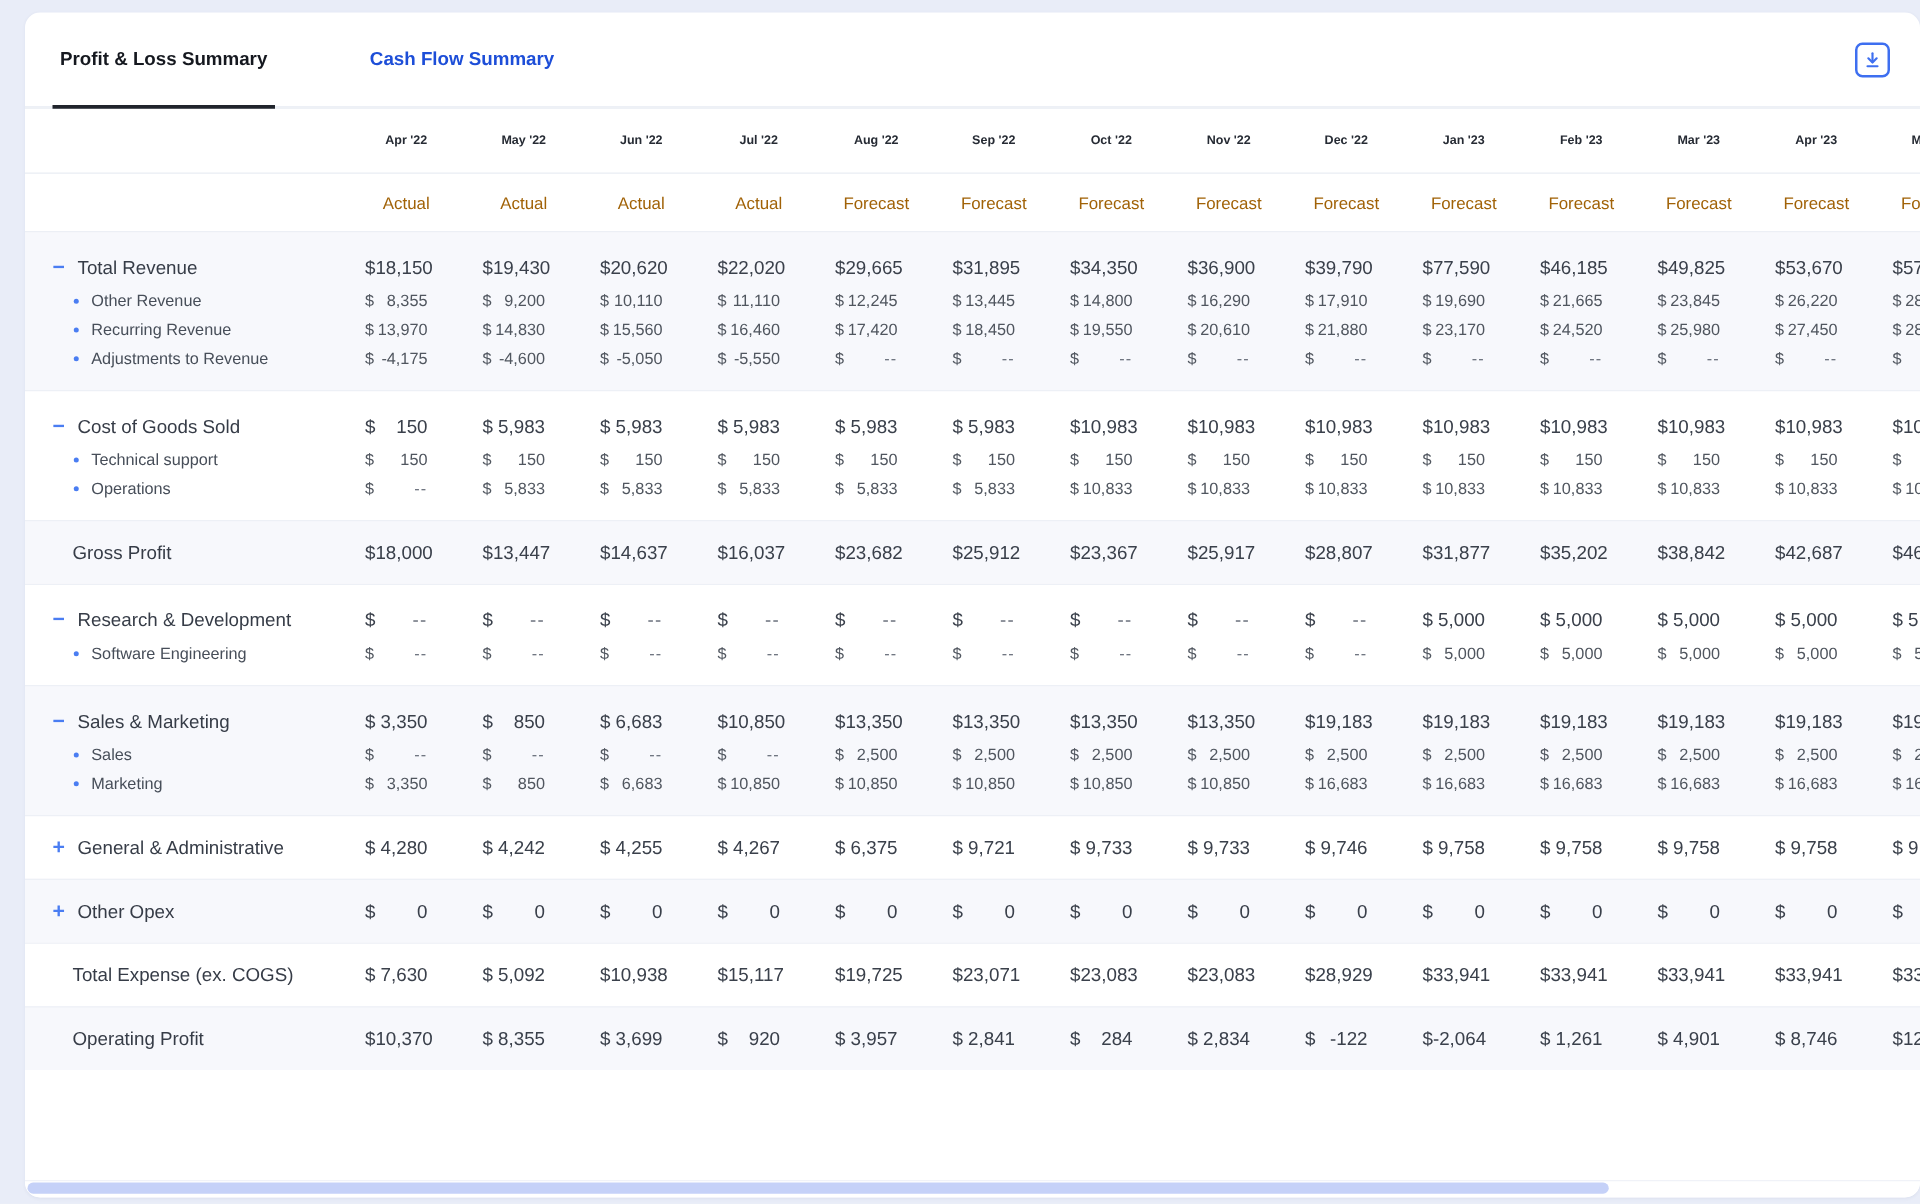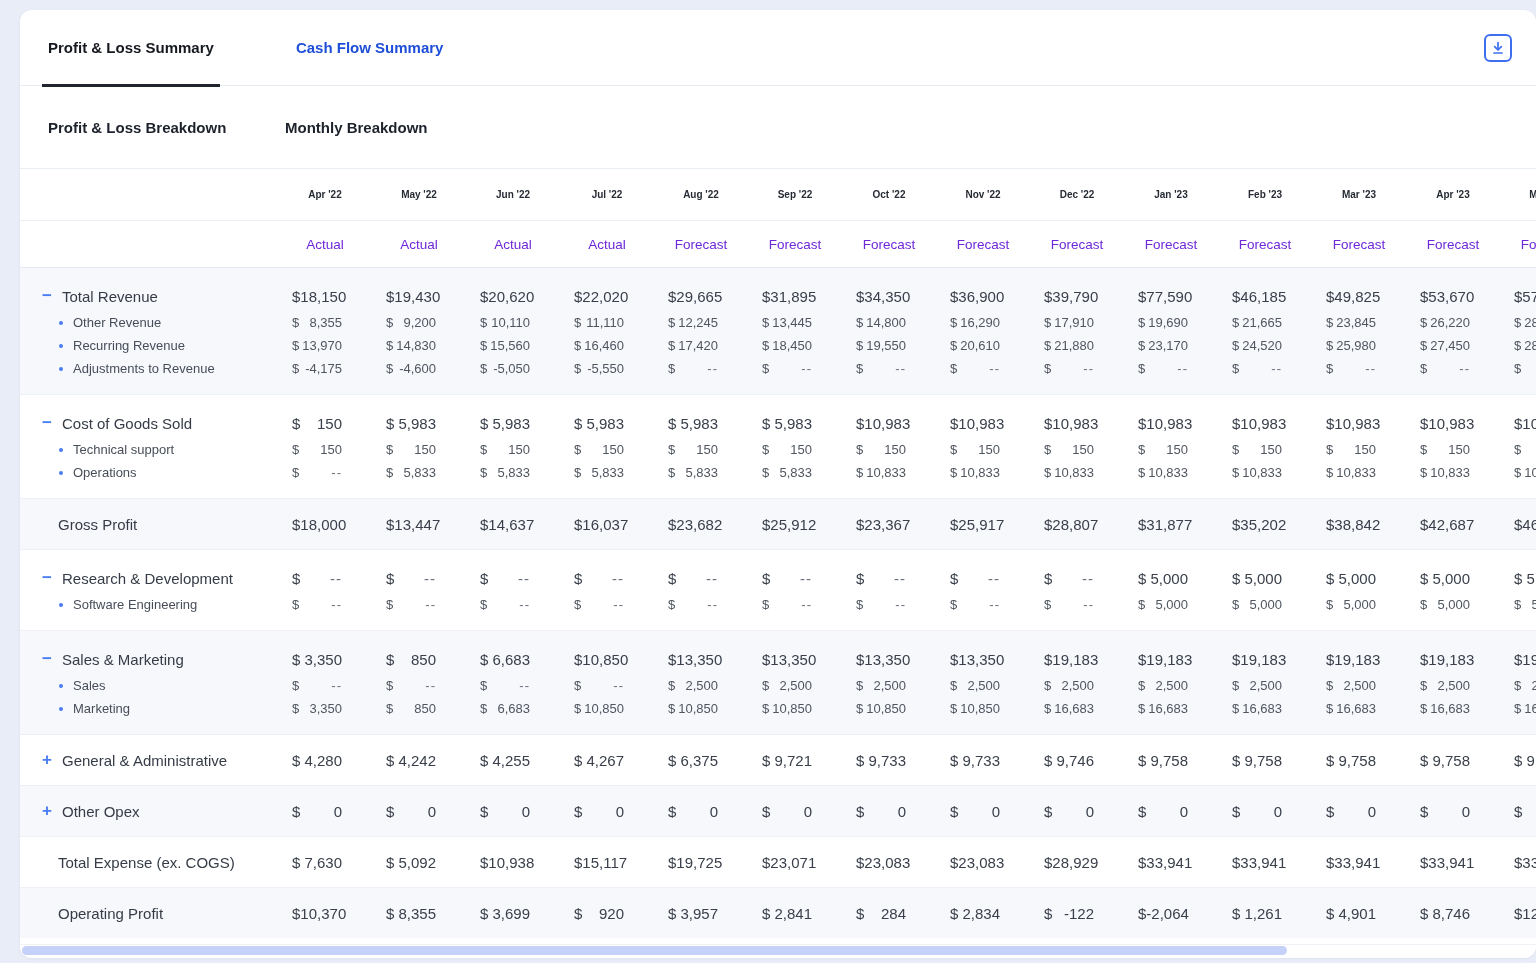--- a/index.html
+++ b/index.html
@@ -17,21 +17,21 @@
   .bd-row { height:82px; display:flex; align-items:center; padding-left:28px; }
   .bd-left { width:237px; font-size:15px; font-weight:700; color:#1c212b; }
   .bd-right { font-size:15px; font-weight:700; color:#1c212b; }
 
   
   .months-row, .types-row { display:flex; padding-left:258px; border-top:1px solid #e9edf4; }
   .months-row { height:52px; align-items:center; }
   .types-row { height:48px; align-items:center; border-bottom:1px solid #e6eaf2; }
   .mcell { width:94px; flex:0 0 94px; text-align:center; }
   .mcell.month { font-size:10px; font-weight:700; color:#262b34; }
-  .mcell.type { font-size:13.5px; color:#6d28d9; }
+  .mcell.type { font-size:13.5px; color:#a16207; }
 
   
   .tbody { width:1574px; }
   .section { border-top:1px solid #edf0f6; }
   .section:first-child { border-top:none; }
   .section.light { background:#f7f8fc; }
   .section.white { background:#ffffff; }
   .section.multi { padding:13px 0 14px 0; }
   .section.single { padding:10px 0; }
   .row { display:flex; align-items:center; }
@@ -62,24 +62,20 @@
     <div class="tab inactive">Cash Flow Summary</div>
     <div class="dl-btn">
       <svg width="16" height="16" viewBox="0 0 24 24" fill="none" stroke="#3e6ff0" stroke-width="2.6" stroke-linecap="round" stroke-linejoin="round">
         <line x1="12" y1="4" x2="12" y2="14"></line>
         <polyline points="7,10 12,15 17,10"></polyline>
         <line x1="6" y1="19.5" x2="18" y2="19.5"></line>
       </svg>
     </div>
   </div>
 
-  <div class="bd-row">
-    <div class="bd-left">Profit &amp; Loss Breakdown</div>
-    <div class="bd-right">Monthly Breakdown</div>
-  </div>
 
   <div class="months-row">
       <div class="mcell month">Apr '22</div>
       <div class="mcell month">May '22</div>
       <div class="mcell month">Jun '22</div>
       <div class="mcell month">Jul '22</div>
       <div class="mcell month">Aug '22</div>
       <div class="mcell month">Sep '22</div>
       <div class="mcell month">Oct '22</div>
       <div class="mcell month">Nov '22</div>

